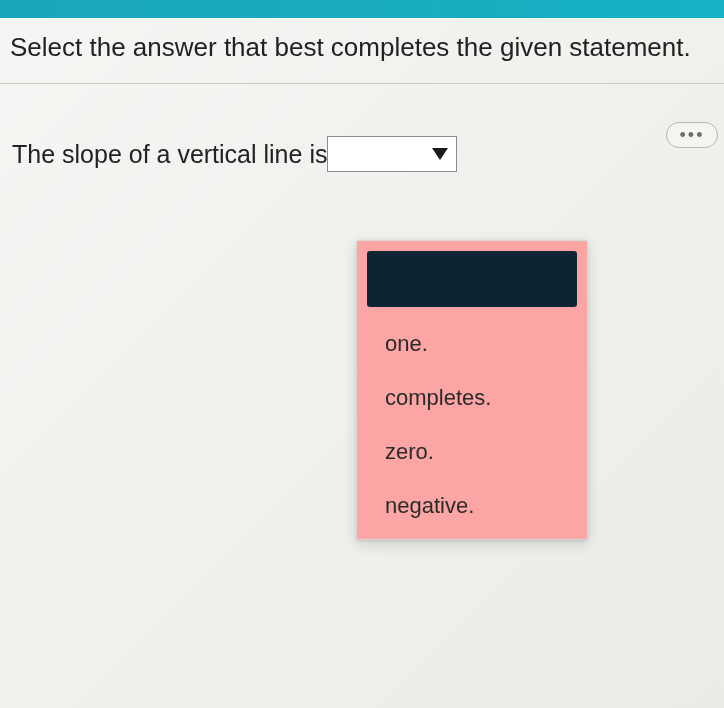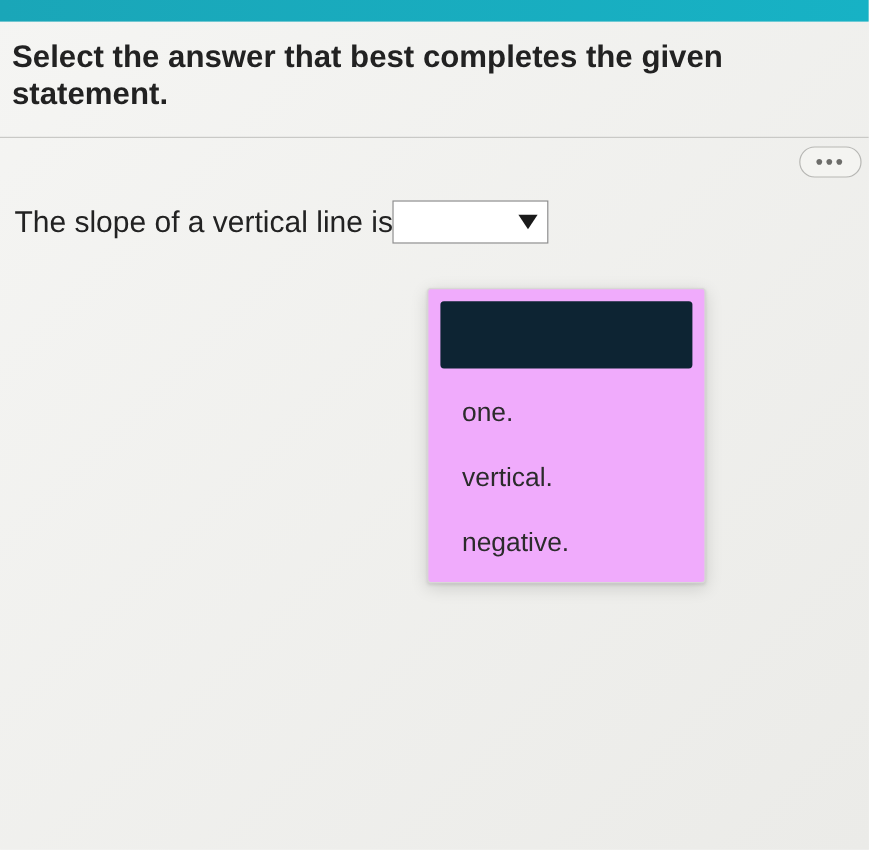--- a/index.html
+++ b/index.html
@@ -15,21 +15,21 @@
       background: linear-gradient(90deg, #1aa6b8 0%, #17b2c5 100%);
     }
     .page {
       position: relative;
       padding: 0;
     }
     .instruction {
       font-size: 26px;
       color: #222;
       padding: 14px 10px 20px 10px;
-      font-weight: 700;
+      font-weight: 400;
     }
     .hr {
       border: none;
       border-top: 1px solid #c9c9c6;
       margin: 0;
     }
     .more-pill {
       position: absolute;
       right: 6px;
       top: 104px;
@@ -74,21 +74,21 @@
       height: 0;
       border-left: 8px solid transparent;
       border-right: 8px solid transparent;
       border-top: 12px solid #1a1a1a;
     }
     .dropdown-menu {
       position: absolute;
       left: 356px;
       top: 222px;
       width: 232px;
-      background: #f0abfc;
+      background: #fca5a5;
       border: 1px solid #d8d8d5;
       border-radius: 3px;
       box-shadow: 0 4px 14px rgba(0,0,0,0.14), 0 1px 3px rgba(0,0,0,0.1);
       padding: 10px 10px 6px 10px;
     }
     .menu-highlight {
       background: #0d2433;
       height: 56px;
       border-radius: 3px;
       margin-bottom: 10px;
@@ -119,17 +119,18 @@
     <span class="question-text">The slope of a vertical line is</span>
     <div class="dropdown-field">
       <span></span>
       <span class="caret"></span>
     </div>
   </div>
 
   <div class="dropdown-menu">
     <div class="menu-highlight"></div>
     <div class="menu-item">one.</div>
-    <div class="menu-item">vertical.</div>
+    <div class="menu-item">completes.</div>
+    <div class="menu-item">zero.</div>
     <div class="menu-item">negative.</div>
   </div>
 
 </div>
 
 </body></html>

